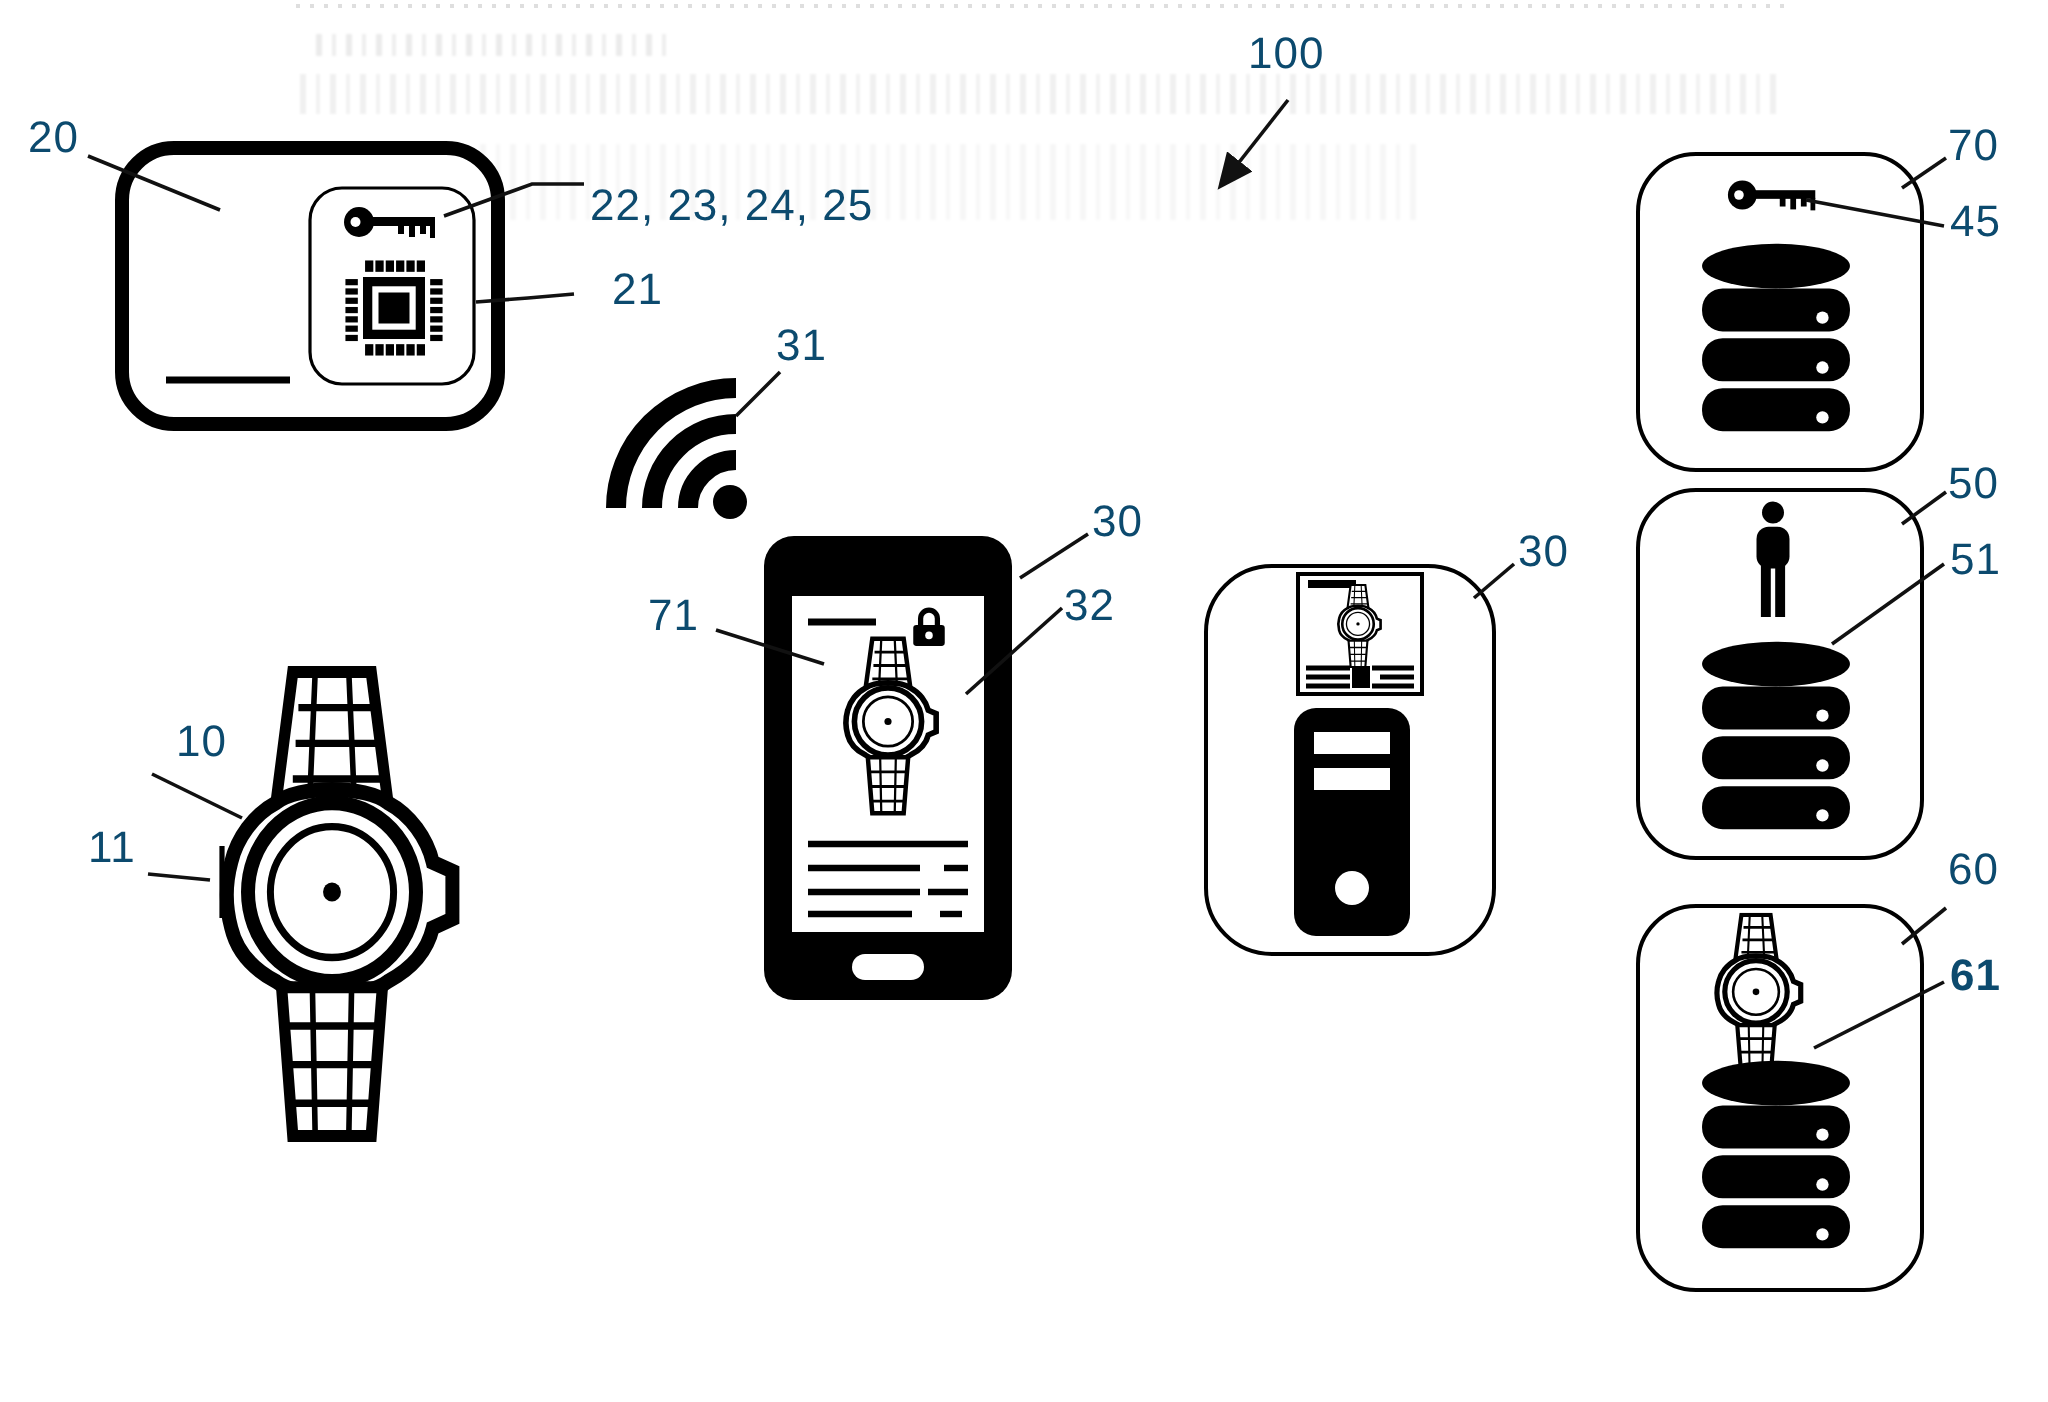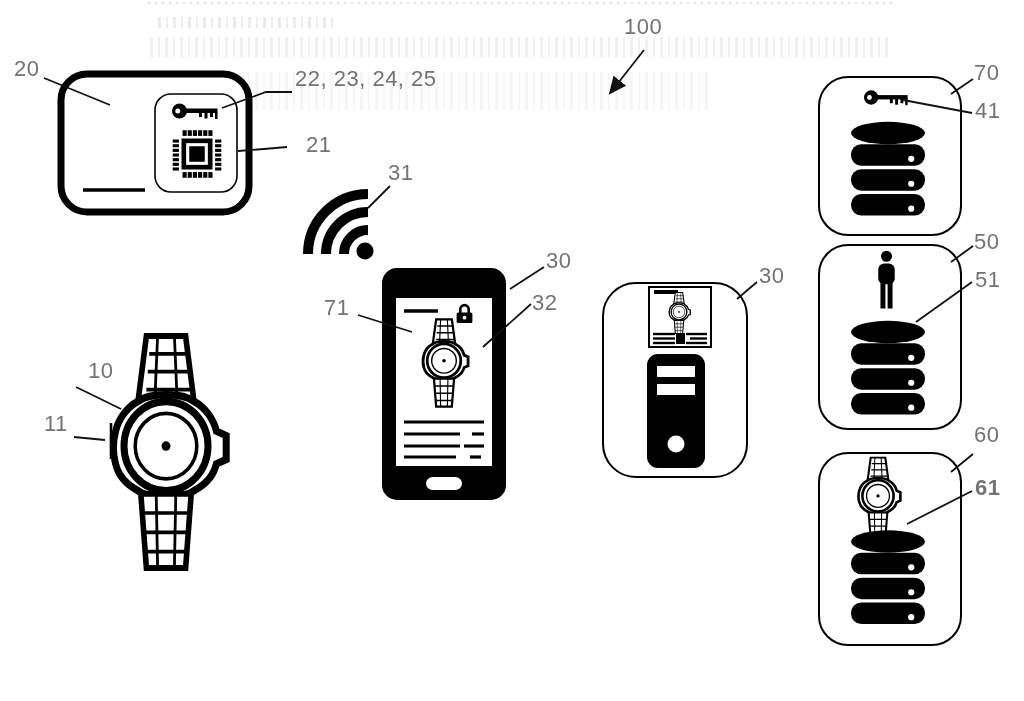--- a/index.html
+++ b/index.html
@@ -1,21 +1,21 @@
 <!DOCTYPE html>
 <html><head>
 <meta charset="utf-8">
 <style>
   html,body{margin:0;padding:0;background:#fff;}
   .canvas{
     position:relative;width:1024px;height:701px;background:#ffffff;
     font-family:"Liberation Sans",sans-serif;overflow:hidden;
   }
   .ref-label{
-    position:absolute;color:#737373;font-size:22px;line-height:1;
+    position:absolute;color:#0c4a6e;font-size:22px;line-height:1;
     white-space:nowrap;letter-spacing:.5px;
   }
   .abs{position:absolute;}
   .round-box{
     position:absolute;border:2px solid #000;background:#fff;border-radius:30px;
   }
   
   .smudge{
     position:absolute;opacity:.16;filter:blur(.6px);
     background:repeating-linear-gradient(90deg,#8a8a8a 0 3px,transparent 3px 8px,#9a9a9a 8px 10px,transparent 10px 15px);
@@ -235,30 +235,30 @@
       <line x1="903" y1="100" x2="972" y2="113"></line>
       <line x1="951" y1="262" x2="973" y2="246"></line>
       <line x1="916" y1="322" x2="972" y2="282"></line>
       <line x1="951" y1="472" x2="973" y2="454"></line>
       <line x1="907" y1="524" x2="972" y2="491"></line>
       <line x1="644" y1="50" x2="611" y2="92" marker-end="url(#arrowhead)"></line>
     </g>
   </svg>
 
   <div class="ref-label" style="left:14px;top:58px;">20</div>
-  <div class="ref-label" style="left:295px;top:68px;">22, 23, 24, 25</div>
+  <div class="ref-label" style="left:295px;top:92px;">22, 23, 24, 25</div>
   <div class="ref-label" style="left:306px;top:134px;">21</div>
   <div class="ref-label" style="left:388px;top:162px;">31</div>
   <div class="ref-label" style="left:546px;top:250px;">30</div>
   <div class="ref-label" style="left:532px;top:292px;">32</div>
   <div class="ref-label" style="left:324px;top:297px;">71</div>
   <div class="ref-label" style="left:44px;top:360px;margin-left:44px;">10</div>
   <div class="ref-label" style="left:44px;top:413px;">11</div>
   <div class="ref-label" style="left:759px;top:265px;">30</div>
   <div class="ref-label" style="left:624px;top:16px;">100</div>
   <div class="ref-label" style="left:974px;top:62px;">70</div>
-  <div class="ref-label" style="left:975px;top:100px;">41</div>
+  <div class="ref-label" style="left:975px;top:100px;">45</div>
   <div class="ref-label" style="left:974px;top:231px;">50</div>
   <div class="ref-label" style="left:975px;top:269px;">51</div>
   <div class="ref-label" style="left:974px;top:424px;">60</div>
   <div class="ref-label" style="left:975px;top:477px;font-weight:bold;">61</div>
 
 </div>
 
 </body></html>

